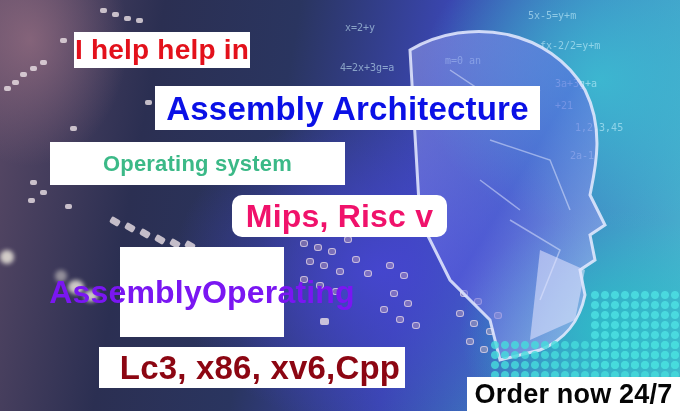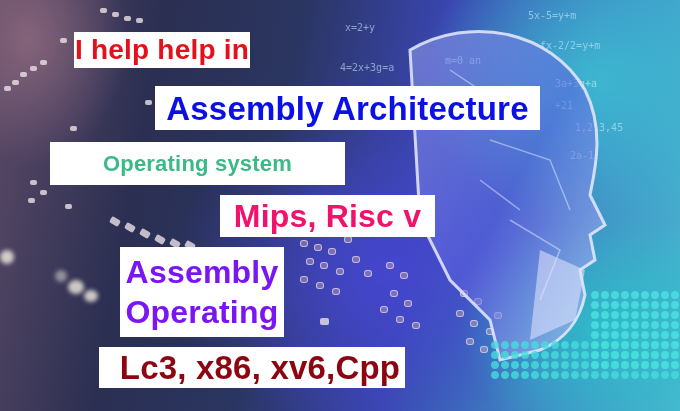--- a/index.html
+++ b/index.html
@@ -56,22 +56,22 @@
       display: flex;
       align-items: center;
       justify-content: center;
       white-space: nowrap;
       letter-spacing: 0.2px;
       line-height: 1;
     }
     .l-help { left: 74px; top: 32px; width: 176px; height: 36px; font-size: 28px; }
     .l-arch { left: 155px; top: 86px; width: 385px; height: 44px; font-size: 33px; }
     .l-os   { left: 50px; top: 142px; width: 295px; height: 43px; font-size: 22px; }
-    .l-mips { left: 220px; top: 195px; width: 215px; height: 42px; font-size: 32px; }
-    .l-asm  { left: 120px; top: 247px; width: 164px; height: 90px; font-size: 32px; flex-direction: column; line-height: 1.25; }
+    .l-mips { left: 232px; top: 195px; width: 215px; height: 42px; font-size: 32px; border-radius: 10px; }
+    .l-asm  { left: 120px; top: 247px; width: 164px; height: 90px; font-size: 32px; line-height: 1.25; }
     .l-lc3  { left: 99px; top: 347px; width: 306px; height: 41px; font-size: 33px; padding-left: 16px; }
     .l-order{ left: 467px; top: 377px; width: 213px; height: 34px; font-size: 27px; }
   </style>
 </head>
 <body>
 
 <div class="banner">
 
   <div class="circuit">
 
@@ -179,13 +179,16 @@
 
   <div class="label l-asm">
     <span style="color:#7a16f2">Assembly</span>
     <span style="color:#7a16f2">Operating</span>
   </div>
 
   <div class="label l-lc3">
     <span style="color:#8c0612">Lc3, x86, xv6,Cpp</span>
   </div>
 
+  <div class="label l-order">
+    <span style="color:#050505">Order now 24/7</span>
+  </div>
 </div>
 
 </body></html>

